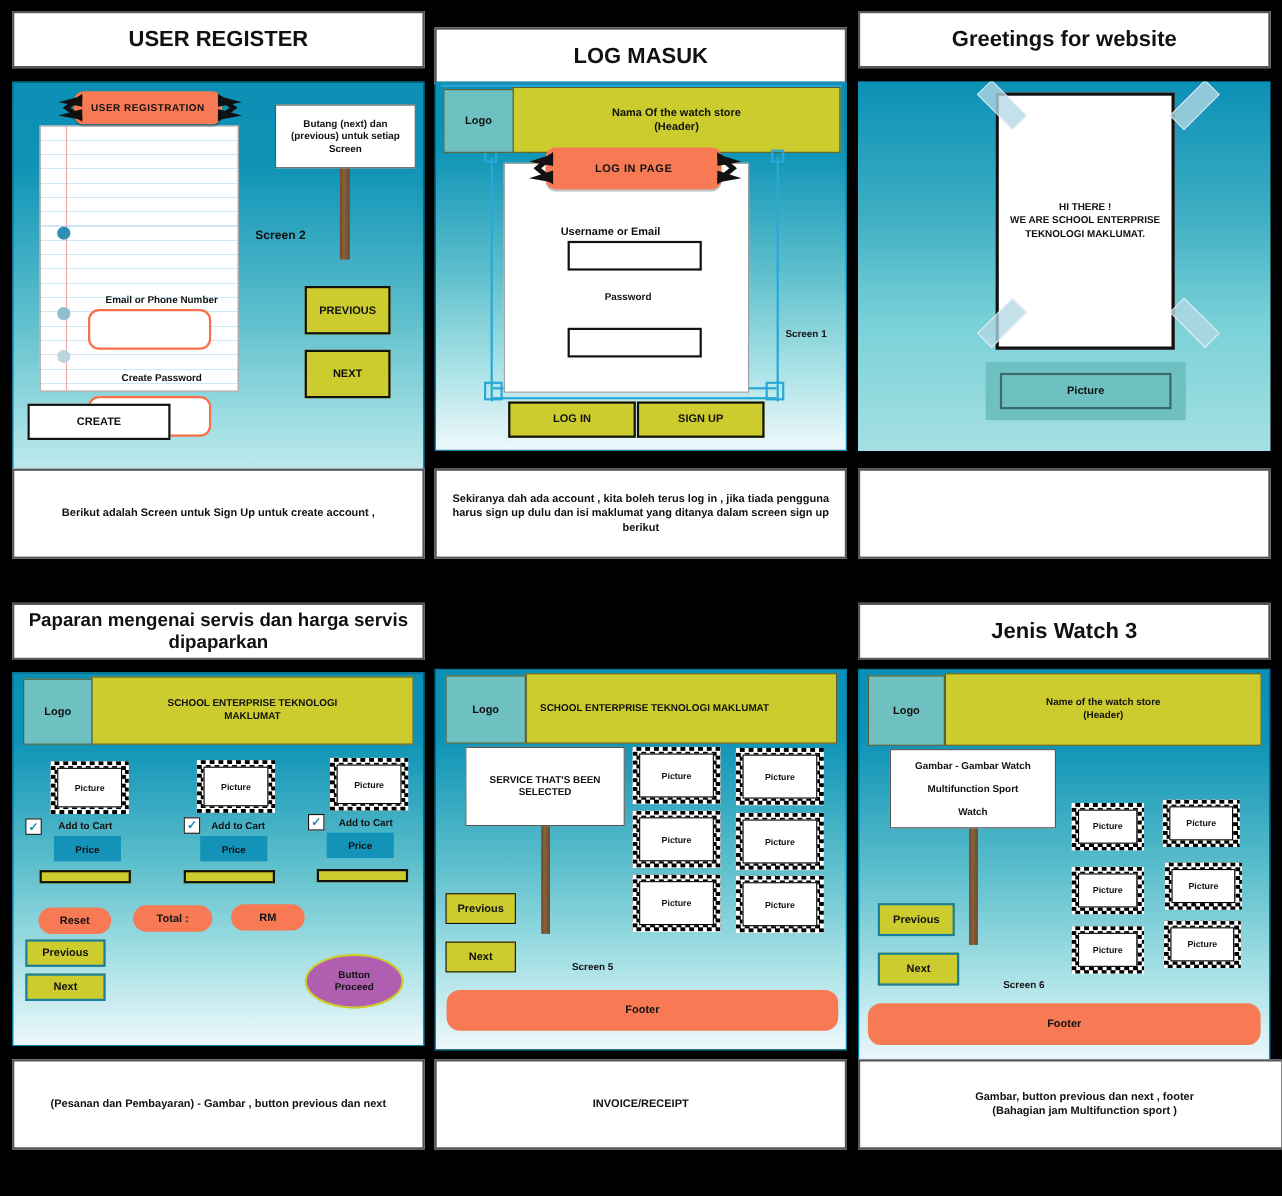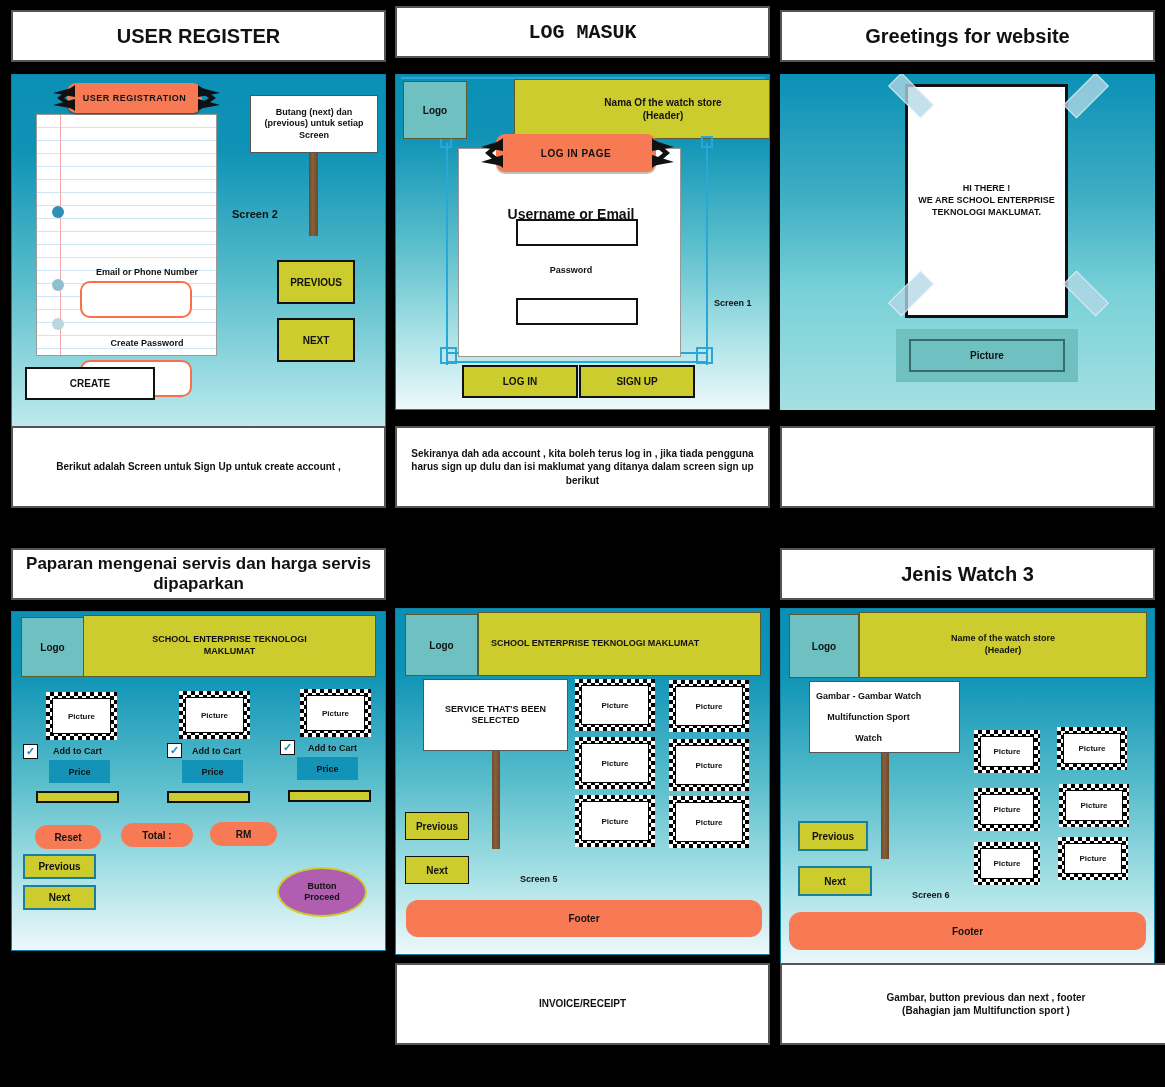--- a/index.html
+++ b/index.html
@@ -91,21 +91,21 @@
   .ybtn.teal-b{ border:2px solid #1a7f9c; }
   .wbtn{
     position:absolute; background:#fff; border:2px solid #111;
     display:flex; align-items:center; justify-content:center;
     font-weight:bold; color:#111;
   }
 
   
   .signboard{
     position:absolute; background:#fff; border:1px solid #555;
-    display:flex; align-items:center; justify-content:flex-start;
+    display:flex; align-items:center; justify-content:center;
     text-align:center; font-weight:bold; color:#111;
     line-height:1.25; padding:3px 6px; z-index:4;
   }
   .signpost{
     position:absolute; background:linear-gradient(90deg,#6b4a2f,#8a6038 40%,#6b4a2f);
     z-index:3;
   }
 
   
   .hdr-logo{
@@ -250,30 +250,30 @@
     </div>
     <div class="ybtn" style="left:265px; top:243px; width:78px; height:44px; font-size:10px;">
       <span>NEXT</span>
     </div>
   </div>
 
   <div class="caption-card" style="left:11px; top:426px; width:375px; height:82px;">
     <span>Berikut adalah Screen untuk Sign Up untuk create account ,</span>
   </div>
 
-  <div class="title-card" style="left:395px; top:6px; width:375px; height:52px; font-size:20px;font-family:Liberation Mono, monospace;">
+  <div class="title-card" style="left:395px; top:25px; width:375px; height:52px; font-size:20px;">
     <span>LOG MASUK</span>
   </div>
 
   <div class="screen" style="left:395px; top:74px; width:375px; height:336px;">
 
     <div class="hdr-logo" style="left:7px; top:6px; width:64px; height:58px; font-size:10px;">
       <span>Logo</span>
     </div>
-    <div class="hdr-bar" style="left:70px; top:4px; width:298px; height:60px; font-size:10px; white-space:pre-line;margin-left:48px;">
+    <div class="hdr-bar" style="left:70px; top:4px; width:298px; height:60px; font-size:10px; white-space:pre-line;">
       <span>Nama Of the watch store
 (Header)</span>
     </div>
 
     <div class="bracket-line" style="left:5px;top:2px;width:364px;height:2px;"></div>
     <div class="bracket-line" style="left:50px;top:68px;width:2px;height:222px;"></div>
     <div class="bracket-line" style="left:310px;top:68px;width:2px;height:222px;"></div>
     <div class="bracket-line" style="left:52px;top:277px;width:258px;height:2px;"></div>
     <div class="bracket-line" style="left:52px;top:286px;width:258px;height:2px;"></div>
     <div class="bracket" style="left:44px;top:61px;width:12px;height:12px;"></div>
@@ -294,21 +294,21 @@
         <circle cx="21" cy="30" r="1.8" fill="#111"></circle>
     </svg>
     <svg width="24" height="38" viewBox="0 0 24 38" style="position:absolute;left:256px;top:59px;z-index:7;">
       <path d="M0 4 L18 19 L0 34 L0 28 L11 19 L0 10 Z" fill="#111"></path>
       <path d="M0 6 L22 13 L0 17 Z" fill="#111"></path>
       <path d="M0 21 L22 28 L0 32 Z" fill="#111"></path>
       <circle cx="3" cy="8" r="1.8" fill="#111"></circle>
         <circle cx="3" cy="30" r="1.8" fill="#111"></circle>
     </svg>
 
-    <div class="tlabel" style="left:105px; top:131px; width:140px; font-size:14px;">Username or Email</div>
+    <div class="tlabel" style="left:89px; top:131px; width:140px; font-size:10px;">Username or Email</div>
     <div style="position:absolute;left:120px; top:144px; width:122px; height:27px; background:#fff;border:2px solid #111;"></div>
 
     <div class="tlabel" style="left:105px; top:190px; width:140px; font-size:9px;">Password</div>
     <div style="position:absolute;left:120px; top:223px; width:122px; height:27px; background:#fff;border:2px solid #111;"></div>
 
     <div class="statictext" style="left:318px; top:223px; font-size:9px;">Screen 1</div>
 
     <div class="ybtn" style="left:66px; top:290px; width:116px; height:33px; font-size:10px;">
       <span>LOG IN</span>
     </div>
@@ -411,20 +411,23 @@
     </div>
     <div class="ybtn teal-b" style="left:11px; top:273px; width:73px; height:25px; font-size:10px;">
       <span>Next</span>
     </div>
     <div class="ellipse" style="left:265px; top:255px; width:90px; height:50px; font-size:9px; white-space:pre-line;">
       <span>Button
 Proceed</span>
     </div>
   </div>
 
+  <div class="caption-card" style="left:11px; top:963px; width:375px; height:82px;">
+    <span>(Pesanan dan Pembayaran) - Gambar , button previous dan next</span>
+  </div>
 
 
   <div class="screen" style="left:395px; top:608px; width:375px; height:347px;">
     <div class="hdr-logo" style="left:9px; top:5px; width:73px; height:62px; font-size:10px;">
       <span>Logo</span>
     </div>
     <div class="hdr-bar" style="left:82px; top:3px; width:283px; height:64px; font-size:9px; justify-content:flex-start; padding-left:12px;">
       <span>SCHOOL ENTERPRISE TEKNOLOGI MAKLUMAT</span>
     </div>
 

